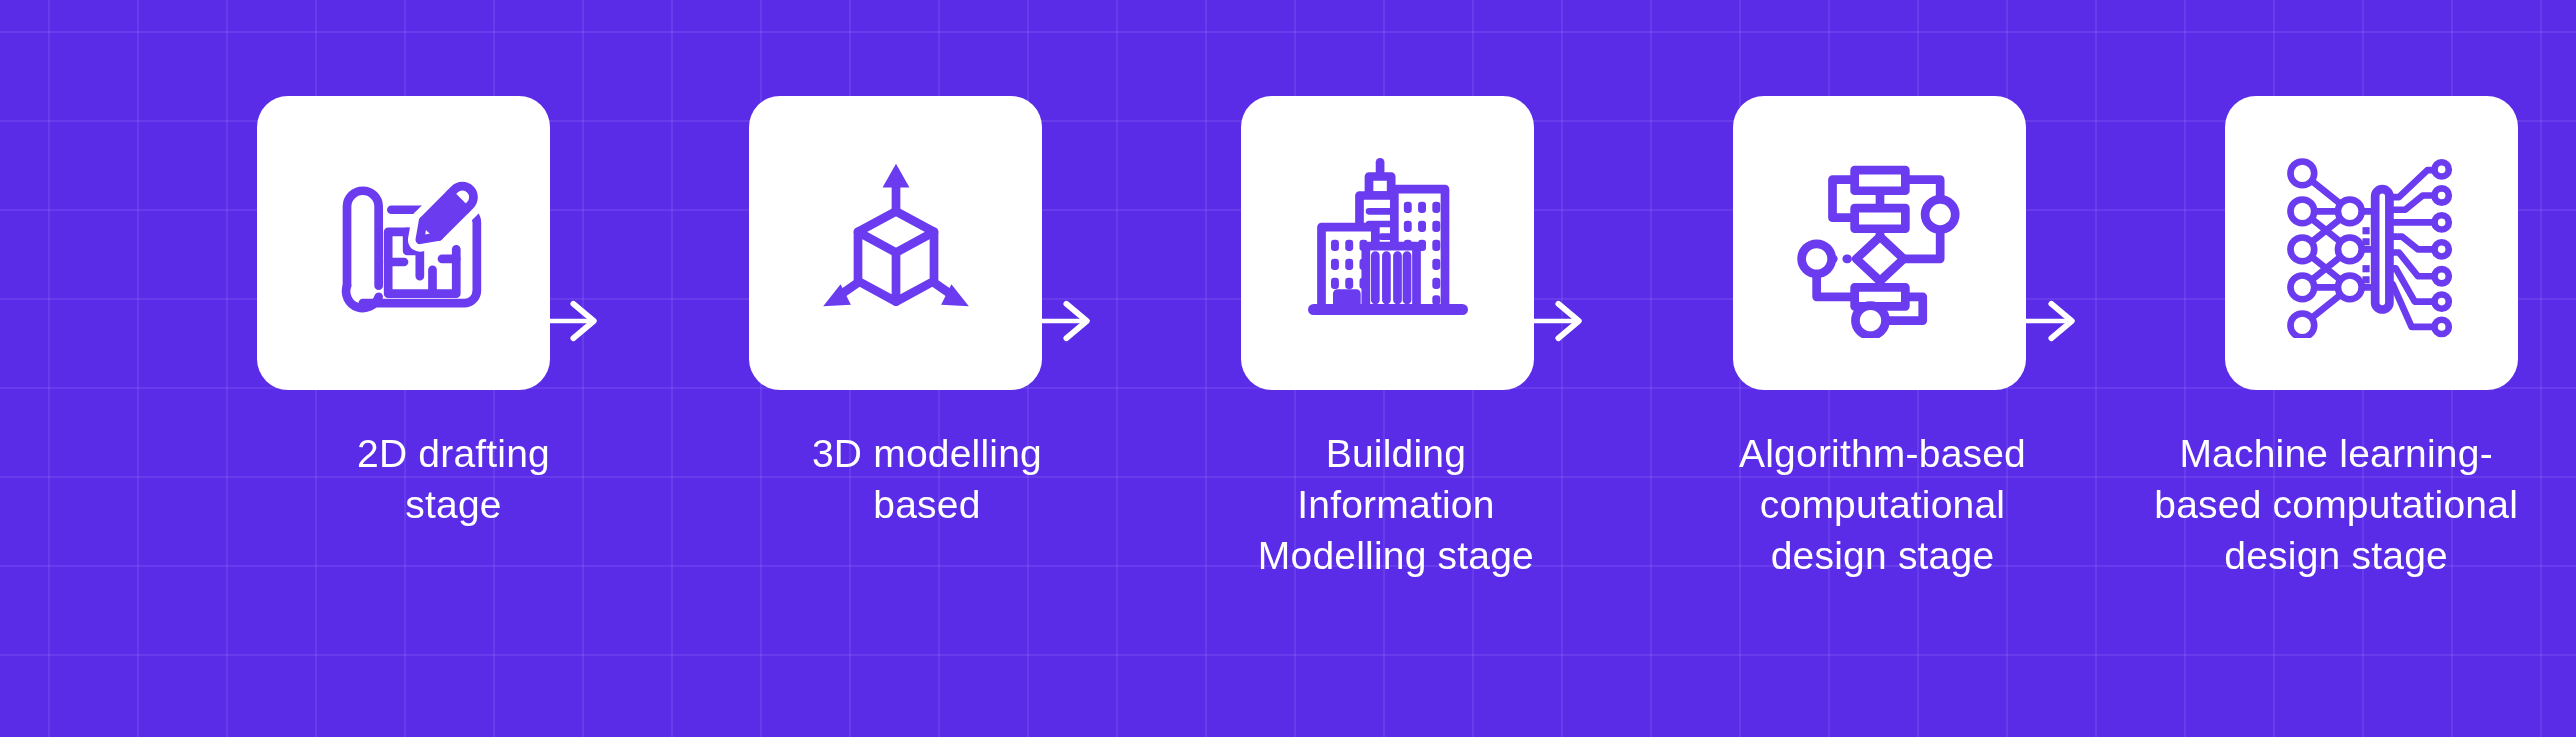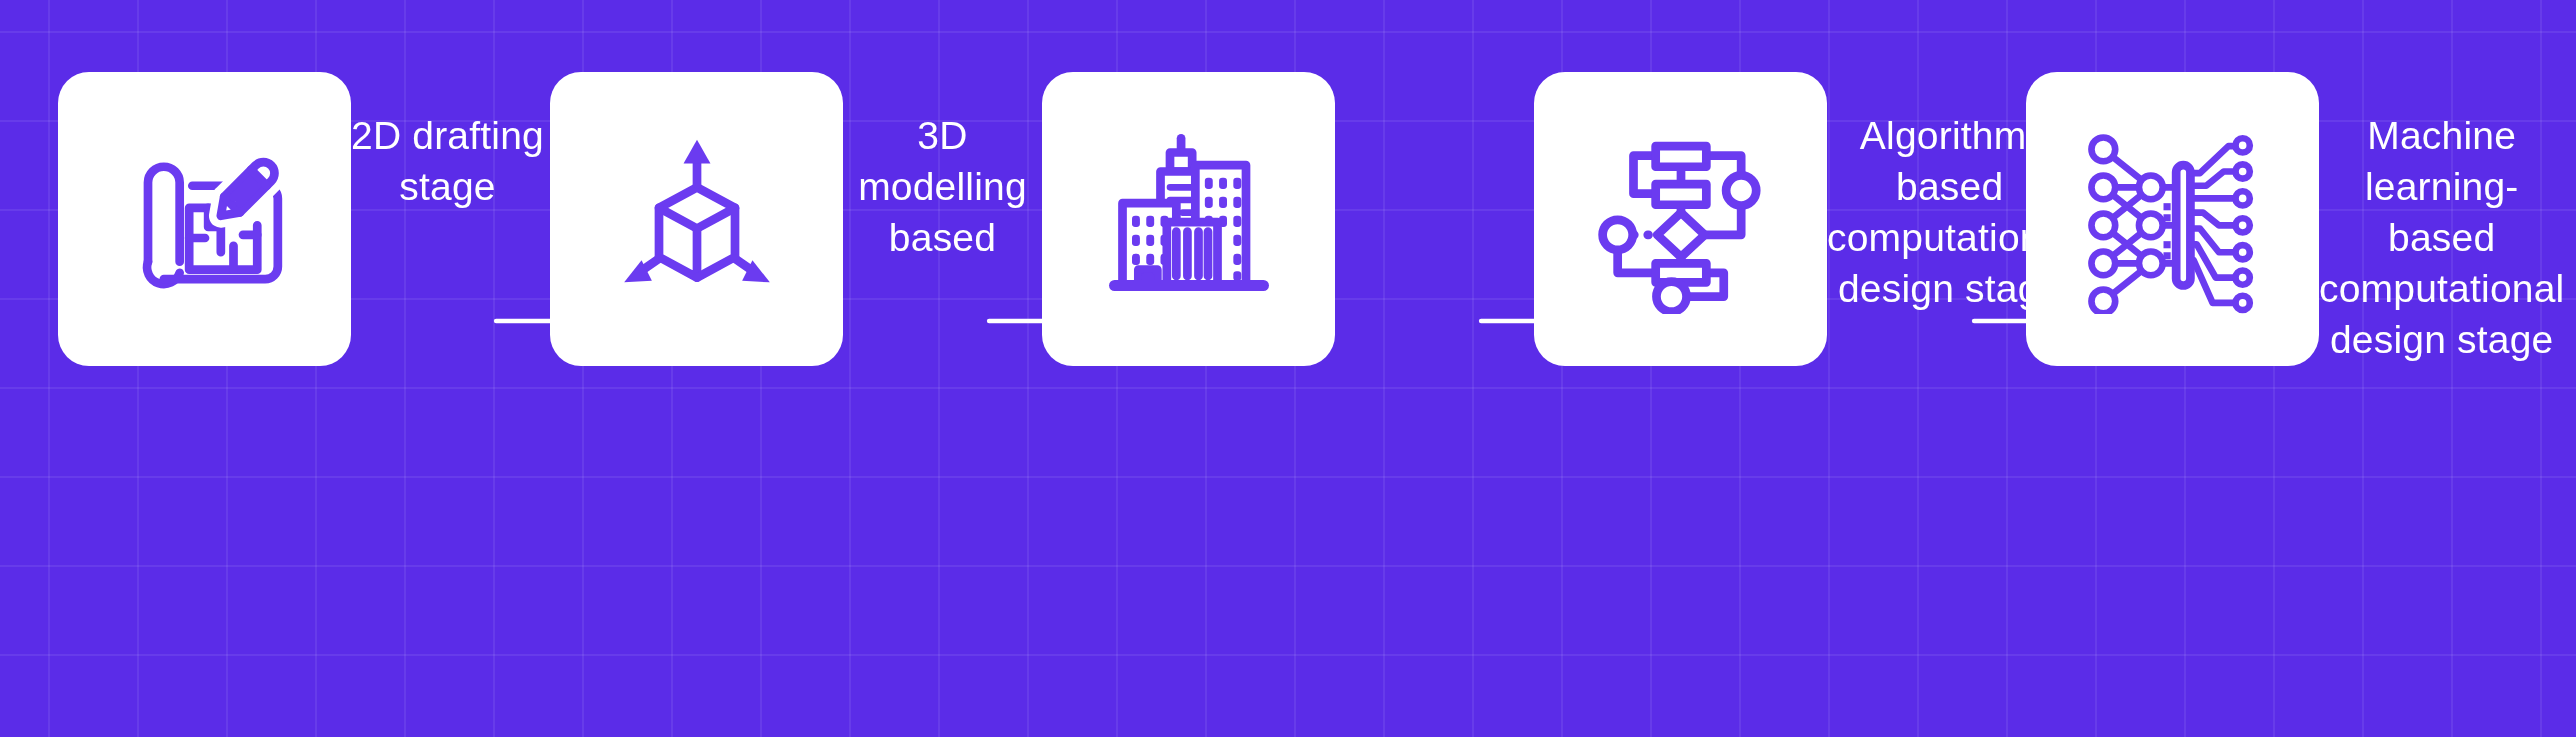--- a/index.html
+++ b/index.html
@@ -14,22 +14,22 @@
     background-size:89px 89px;
     background-position:48px 31px;
     font-family:"Liberation Sans","DejaVu Sans",sans-serif;
   }
   .stages{
     position:absolute;left:0;top:0;width:100%;height:100%;
     display:flex;justify-content:center;align-items:flex-start;
   }
   .stage{
     width:492px;
-    padding-top:72px;
-    display:flex;flex-direction:row;align-items:flex-start;
+    padding-top:96px;
+    display:flex;flex-direction:column;align-items:flex-end;
   }
   .card{
     width:293px;height:294px;
     background:#ffffff;
     border-radius:31px;
     display:flex;align-items:center;justify-content:center;
     flex:none;
   }
   .card svg{width:190px;height:190px;display:block;}
   .label{
@@ -137,20 +137,23 @@
           <rect class="icf" x="24" y="82" width="5" height="7" rx="2"></rect>
           <rect class="icf" x="33" y="82" width="5" height="7" rx="2"></rect>
           <rect class="icf" x="42" y="82" width="5" height="7" rx="2"></rect>
           <path class="icw" d="M28,102 v-10 h12 v10 Z"></path>
           <path class="ic thin" d="M32,102 v-6 h4 v6"></path>
           <path class="icw" d="M46,62 h32 v40 h-32 Z"></path>
           <path class="ic" d="M52,68 V96 M59,68 V96 M66,68 V96 M72,68 V96"></path>
           <path class="ic" style="stroke-width:7" d="M13,102 H107"></path>
         </svg>
       </div>
+      <div class="label">Building
+Information
+Modelling stage</div>
     </div>
 
     <div class="stage">
       <div class="card">
         <svg viewBox="0 0 120 120">
           <path class="ic" d="M44,20 H30 V44 H44"></path>
           <path class="ic" d="M20,79 V94 H42"></path>
           <path class="ic" d="M76,20 H98 V32"></path>
           <path class="ic" d="M98,52 V70 H76"></path>
           <path class="ic" d="M76,94 H87 V109 H64"></path>

